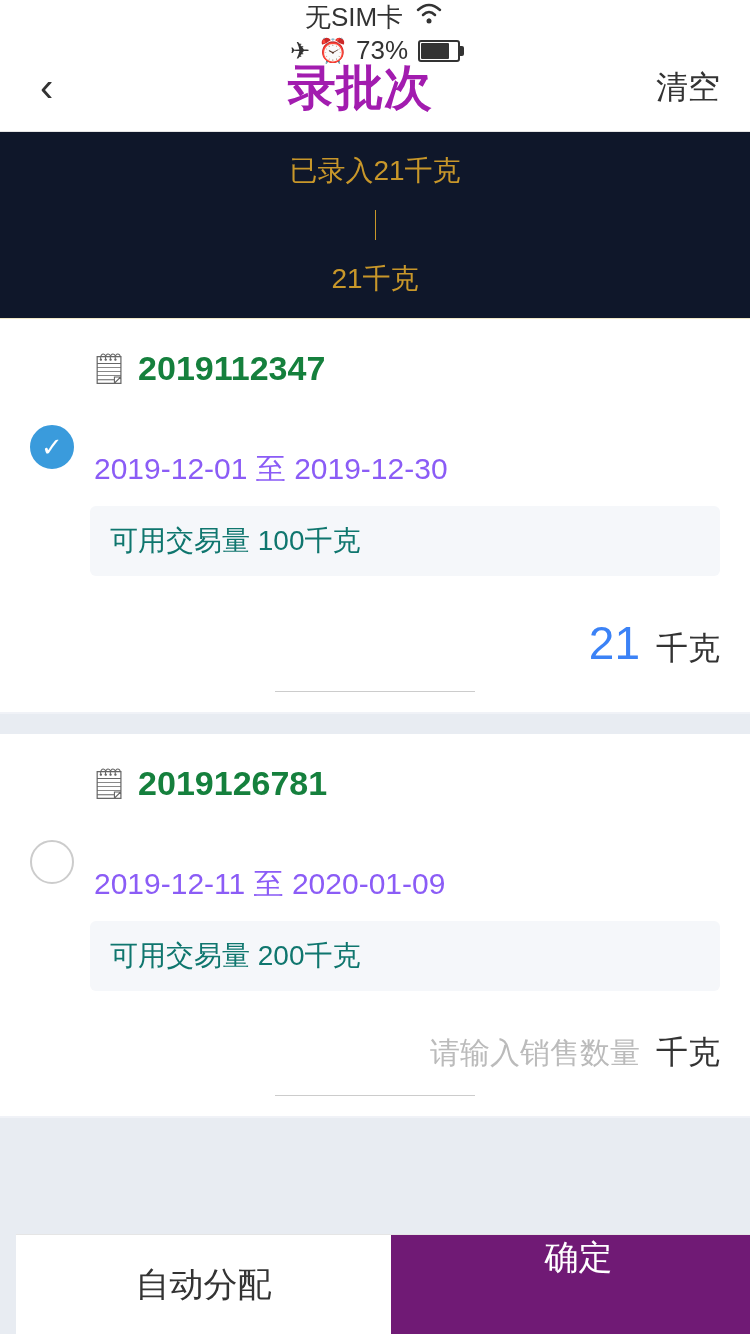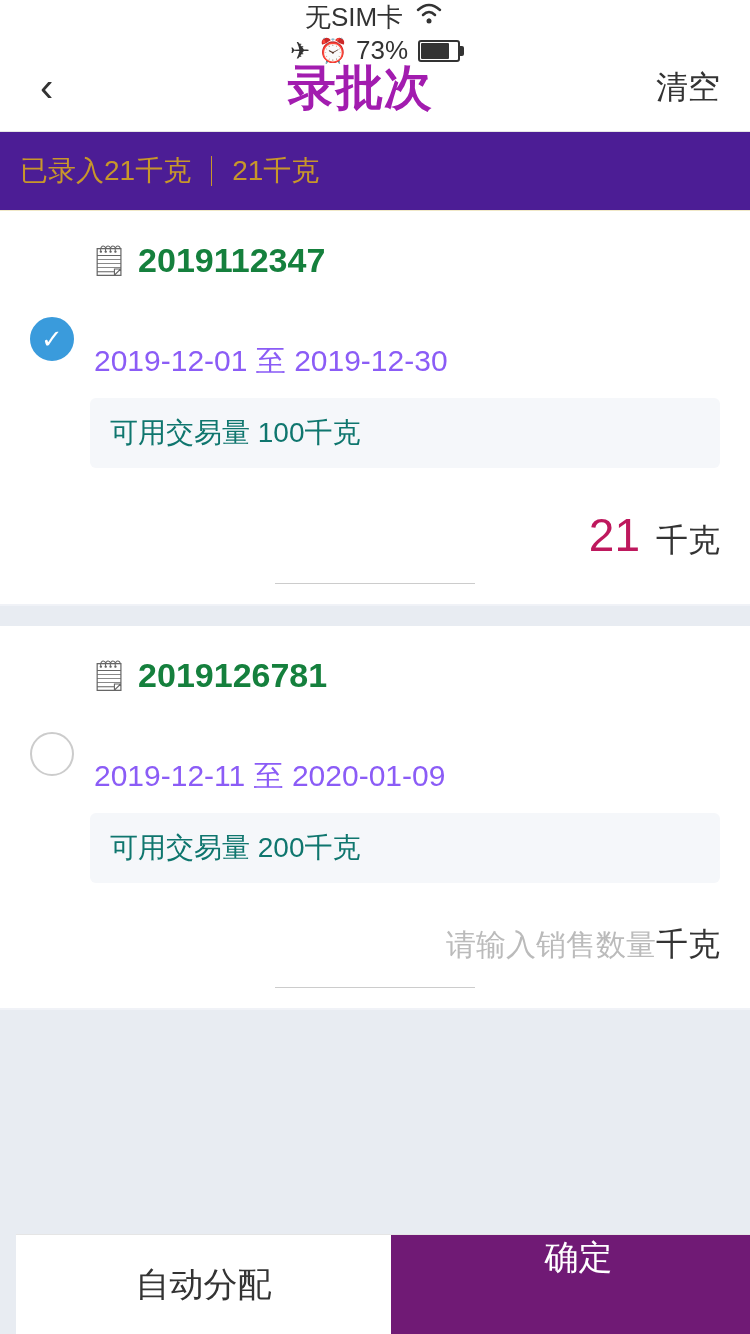--- a/index.html
+++ b/index.html
@@ -96,26 +96,27 @@
       color: #a21caf;
     }
     .nav-action {
       font-size: 32px;
       color: #333;
       cursor: pointer;
     }
 
     
     .info-banner {
-      background: #4c1d95;
-      padding: 20px 20px;
+      background: #0f172a;
+      padding: 20px 44px;
       display: flex;
       align-items: center;
       gap: 20px;
       border-bottom: 1px solid #f0e8c8;
+      flex-direction: column;
     }
     .info-label {
       color: #c8972a;
       font-size: 28px;
     }
     .info-divider {
       width: 1px;
       height: 30px;
       background: #c8972a;
     }
@@ -195,21 +196,21 @@
     .amount-row {
       display: flex;
       align-items: baseline;
       justify-content: flex-end;
       padding: 20px 30px;
       gap: 16px;
     }
     .amount-value {
       font-size: 46px;
       font-weight: 500;
-      color: #be185d;
+      color: #3b82f6;
       margin-left: 30px;
     }
     .amount-unit {
       font-size: 32px;
       color: #333;
     }
 
     
     .divider-line {
       width: 200px;
@@ -217,20 +218,21 @@
       background: #ccc;
       margin: 0 auto;
     }
 
     
     .input-row {
       display: flex;
       align-items: baseline;
       justify-content: flex-end;
       padding: 20px 30px;
+      gap: 16px;
       position: relative;
     }
     .input-placeholder {
       font-size: 30px;
       color: #bbb;
     }
     .input-unit {
       font-size: 32px;
       color: #333;
     }

